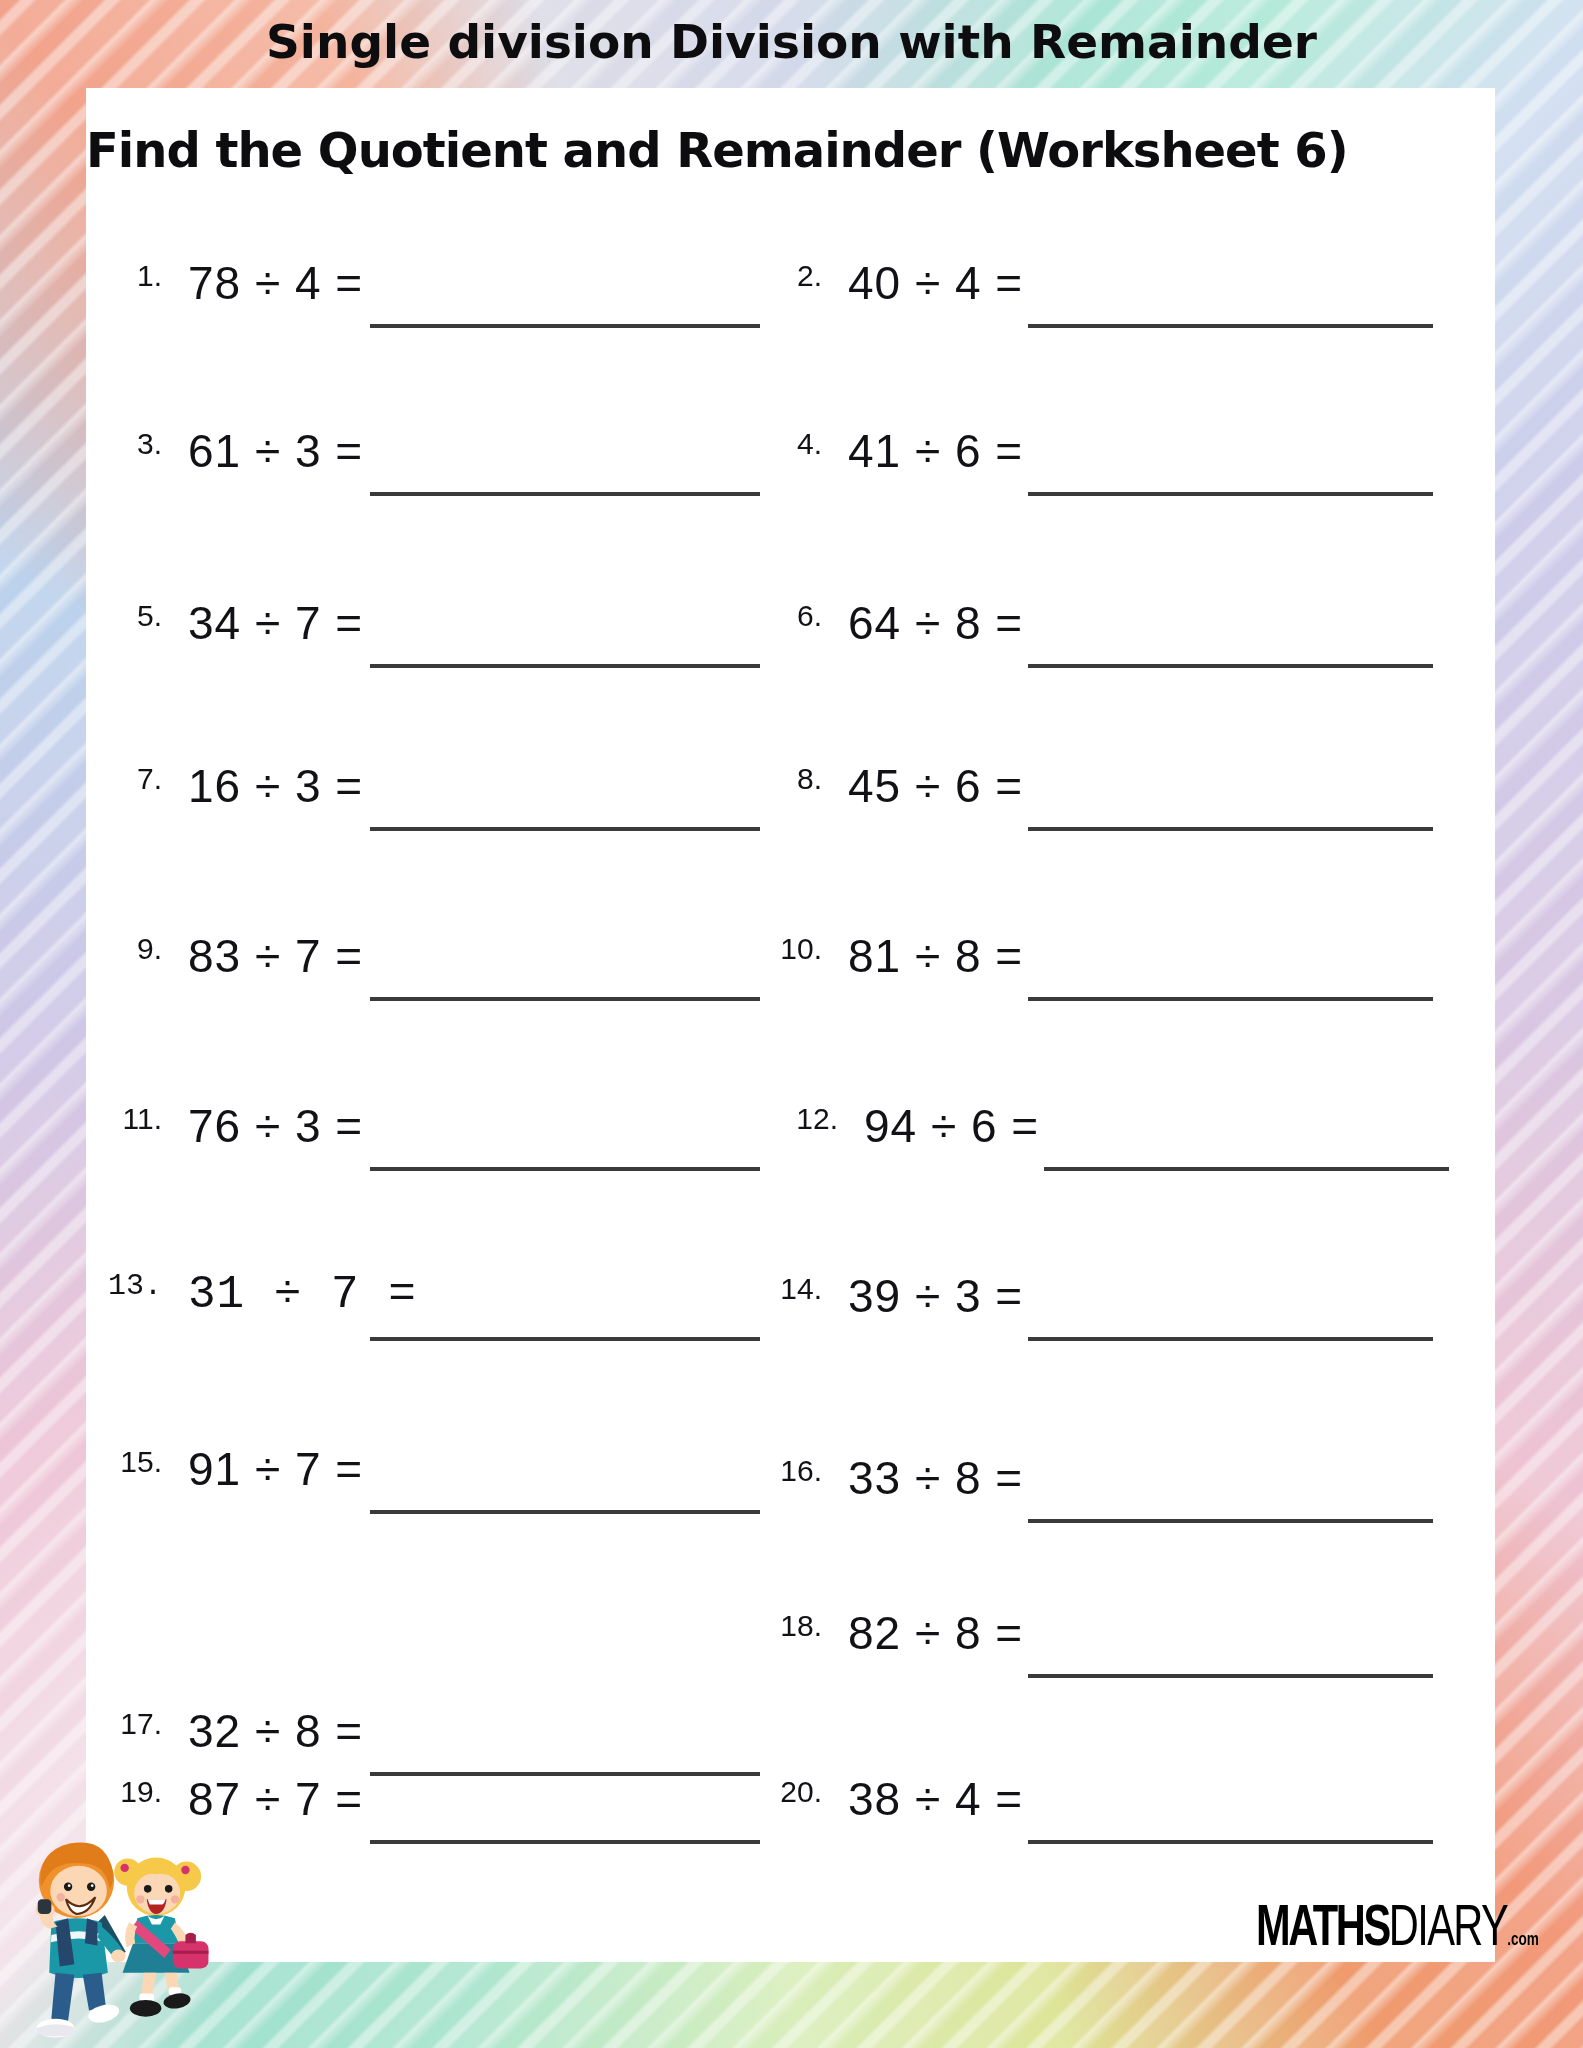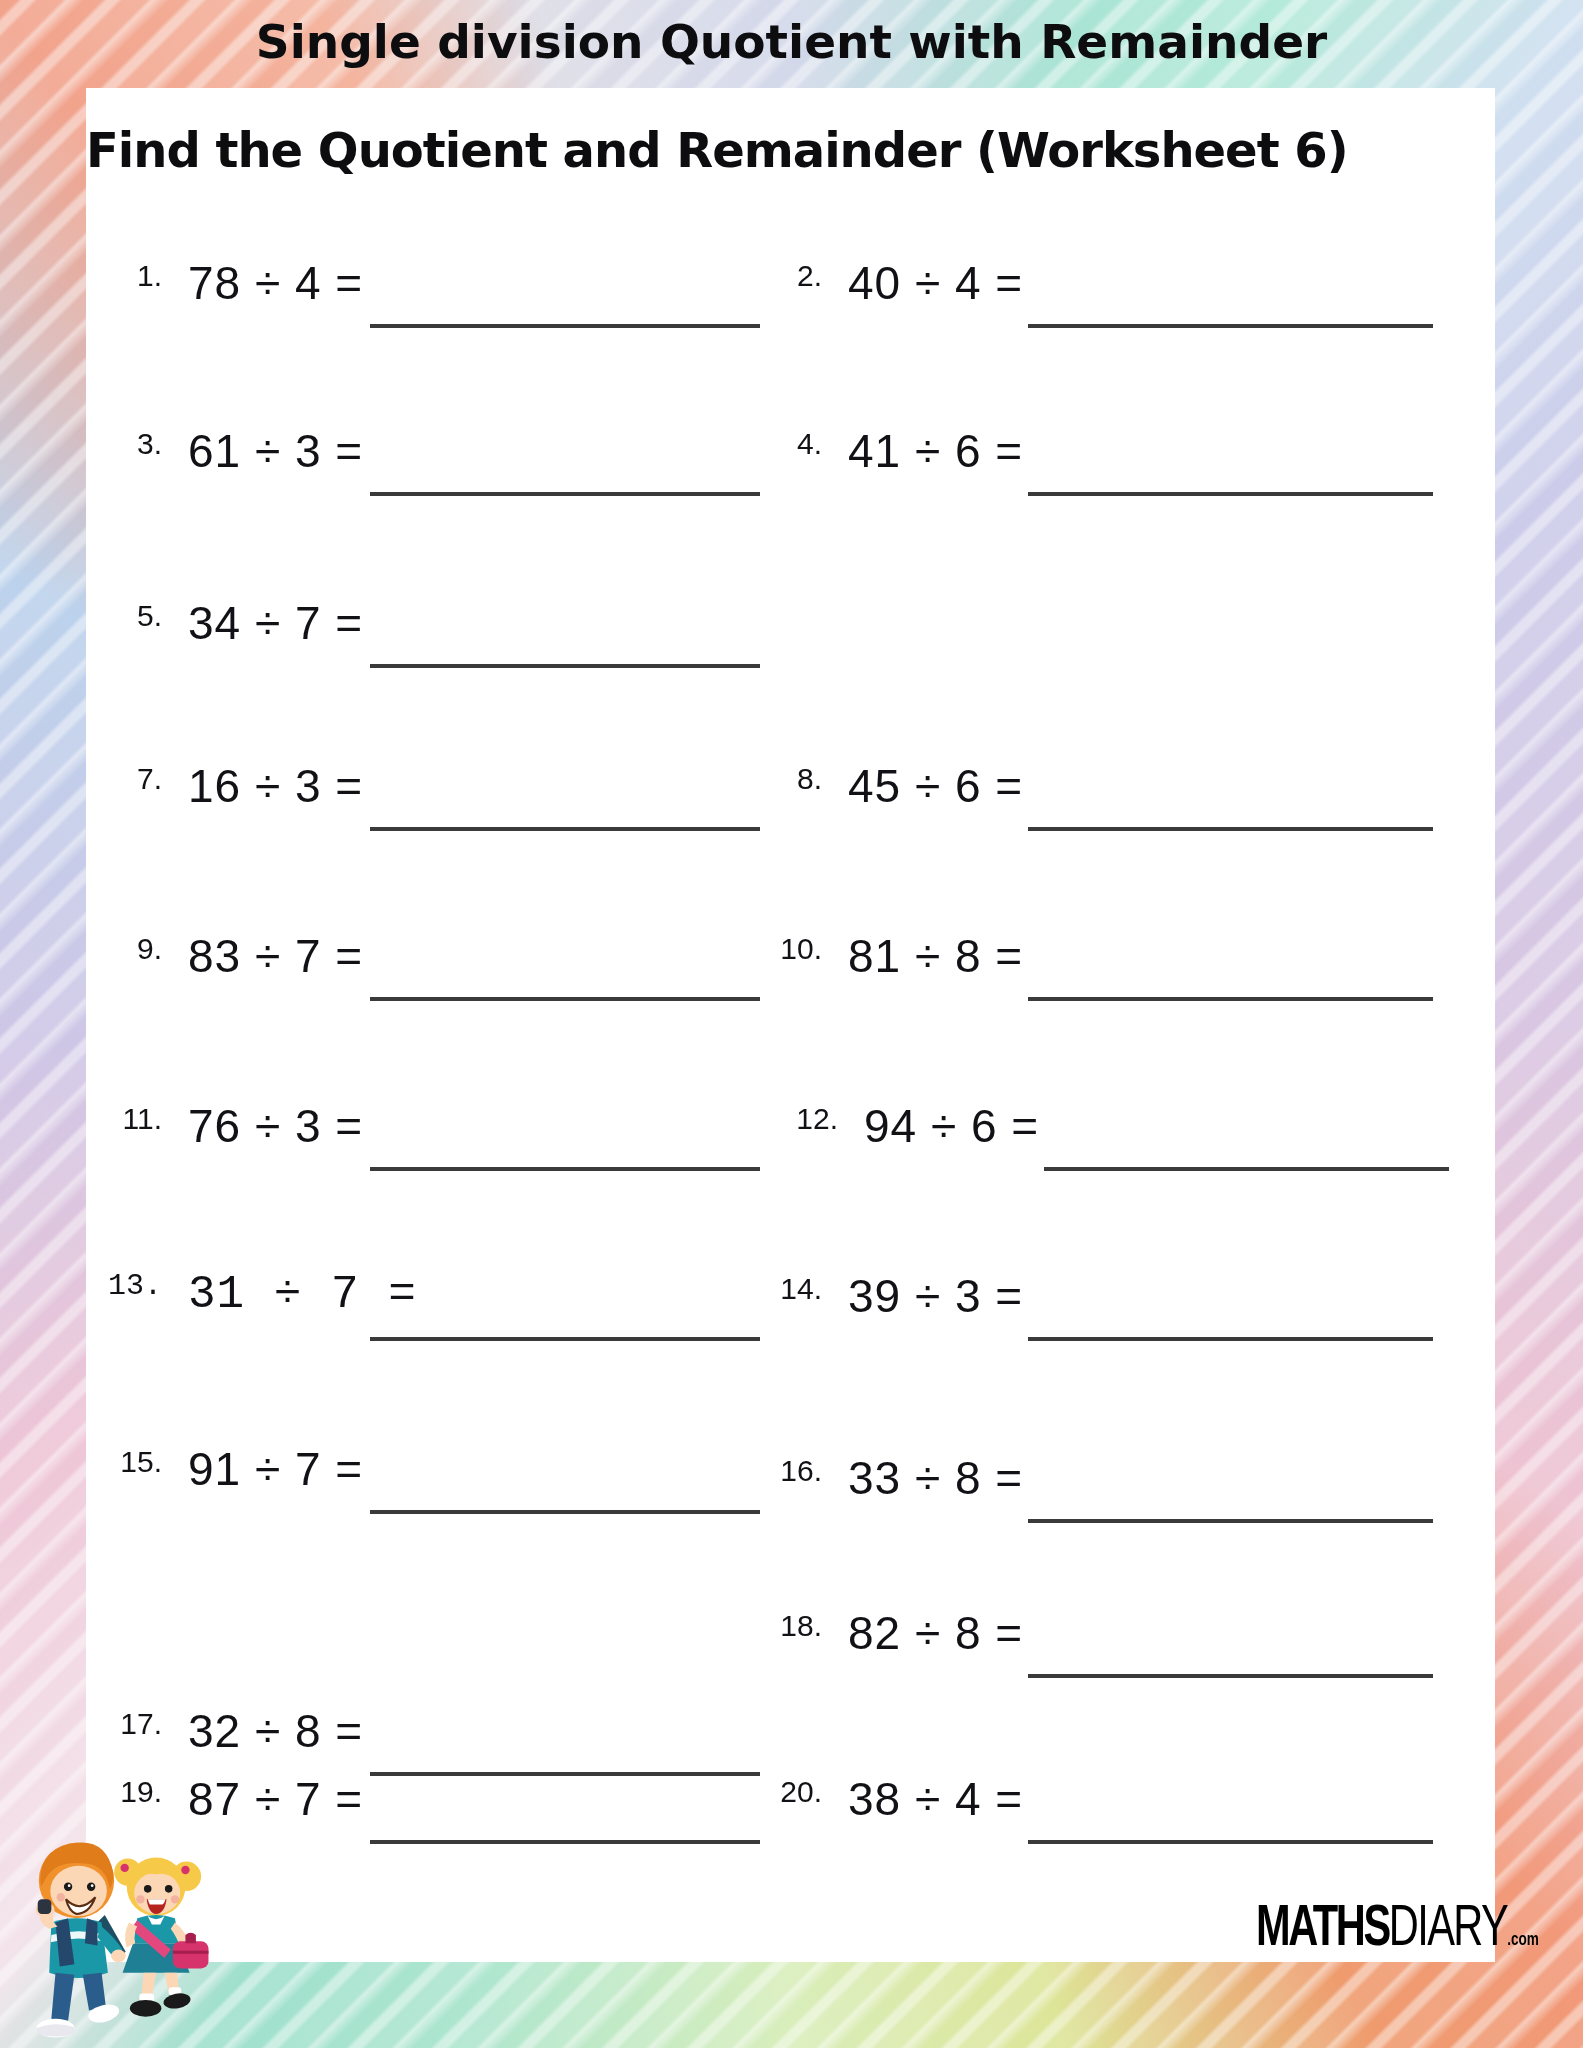--- a/index.html
+++ b/index.html
@@ -85,21 +85,21 @@
     font-size:17px; letter-spacing:0;
   }
 </style>
 </head>
 <body>
 
 <div class="page">
 
   <div class="sheet"></div>
 
-  <div class="title-top">Single division Quotient with Remainder</div>
+  <div class="title-top">Single division Division with Remainder</div>
 
   <div class="title-sub">Find the Quotient and Remainder (Worksheet 6)</div>
 
   <div class="problems-layer">
       <div class="prob" style="left: 100px; top: 256px;">
     <span class="pnum">1.</span><span class="pexpr">78 ÷ 4 =</span>
     <div class="aline" style="left: 270px; width: 390px; background: rgb(58, 58, 58);"></div>
   </div>
       <div class="prob" style="left: 760px; top: 256px;">
     <span class="pnum">2.</span><span class="pexpr">40 ÷ 4 =</span>
@@ -109,20 +109,24 @@
     <span class="pnum">3.</span><span class="pexpr">61 ÷ 3 =</span>
     <div class="aline" style="left: 270px; width: 390px; background: rgb(58, 58, 58);"></div>
   </div>
       <div class="prob" style="left: 760px; top: 424px;">
     <span class="pnum">4.</span><span class="pexpr">41 ÷ 6 =</span>
     <div class="aline" style="left: 268px; width: 405px; background: rgb(58, 58, 58);"></div>
   </div>
       <div class="prob" style="left: 100px; top: 596px;">
     <span class="pnum">5.</span><span class="pexpr">34 ÷ 7 =</span>
     <div class="aline" style="left: 270px; width: 390px; background: rgb(58, 58, 58);"></div>
+  </div>
+      <div class="prob" style="left: 760px; top: 596px;">
+    <span class="pnum">6.</span><span class="pexpr">64 ÷ 8 =</span>
+    <div class="aline" style="left: 268px; width: 405px; background: rgb(58, 58, 58);"></div>
   </div>
       <div class="prob" style="left: 100px; top: 759px;">
     <span class="pnum">7.</span><span class="pexpr">16 ÷ 3 =</span>
     <div class="aline" style="left: 270px; width: 390px; background: rgb(58, 58, 58);"></div>
   </div>
       <div class="prob" style="left: 760px; top: 759px;">
     <span class="pnum">8.</span><span class="pexpr">45 ÷ 6 =</span>
     <div class="aline" style="left: 268px; width: 405px; background: rgb(58, 58, 58);"></div>
   </div>
       <div class="prob" style="left: 100px; top: 929px;">

